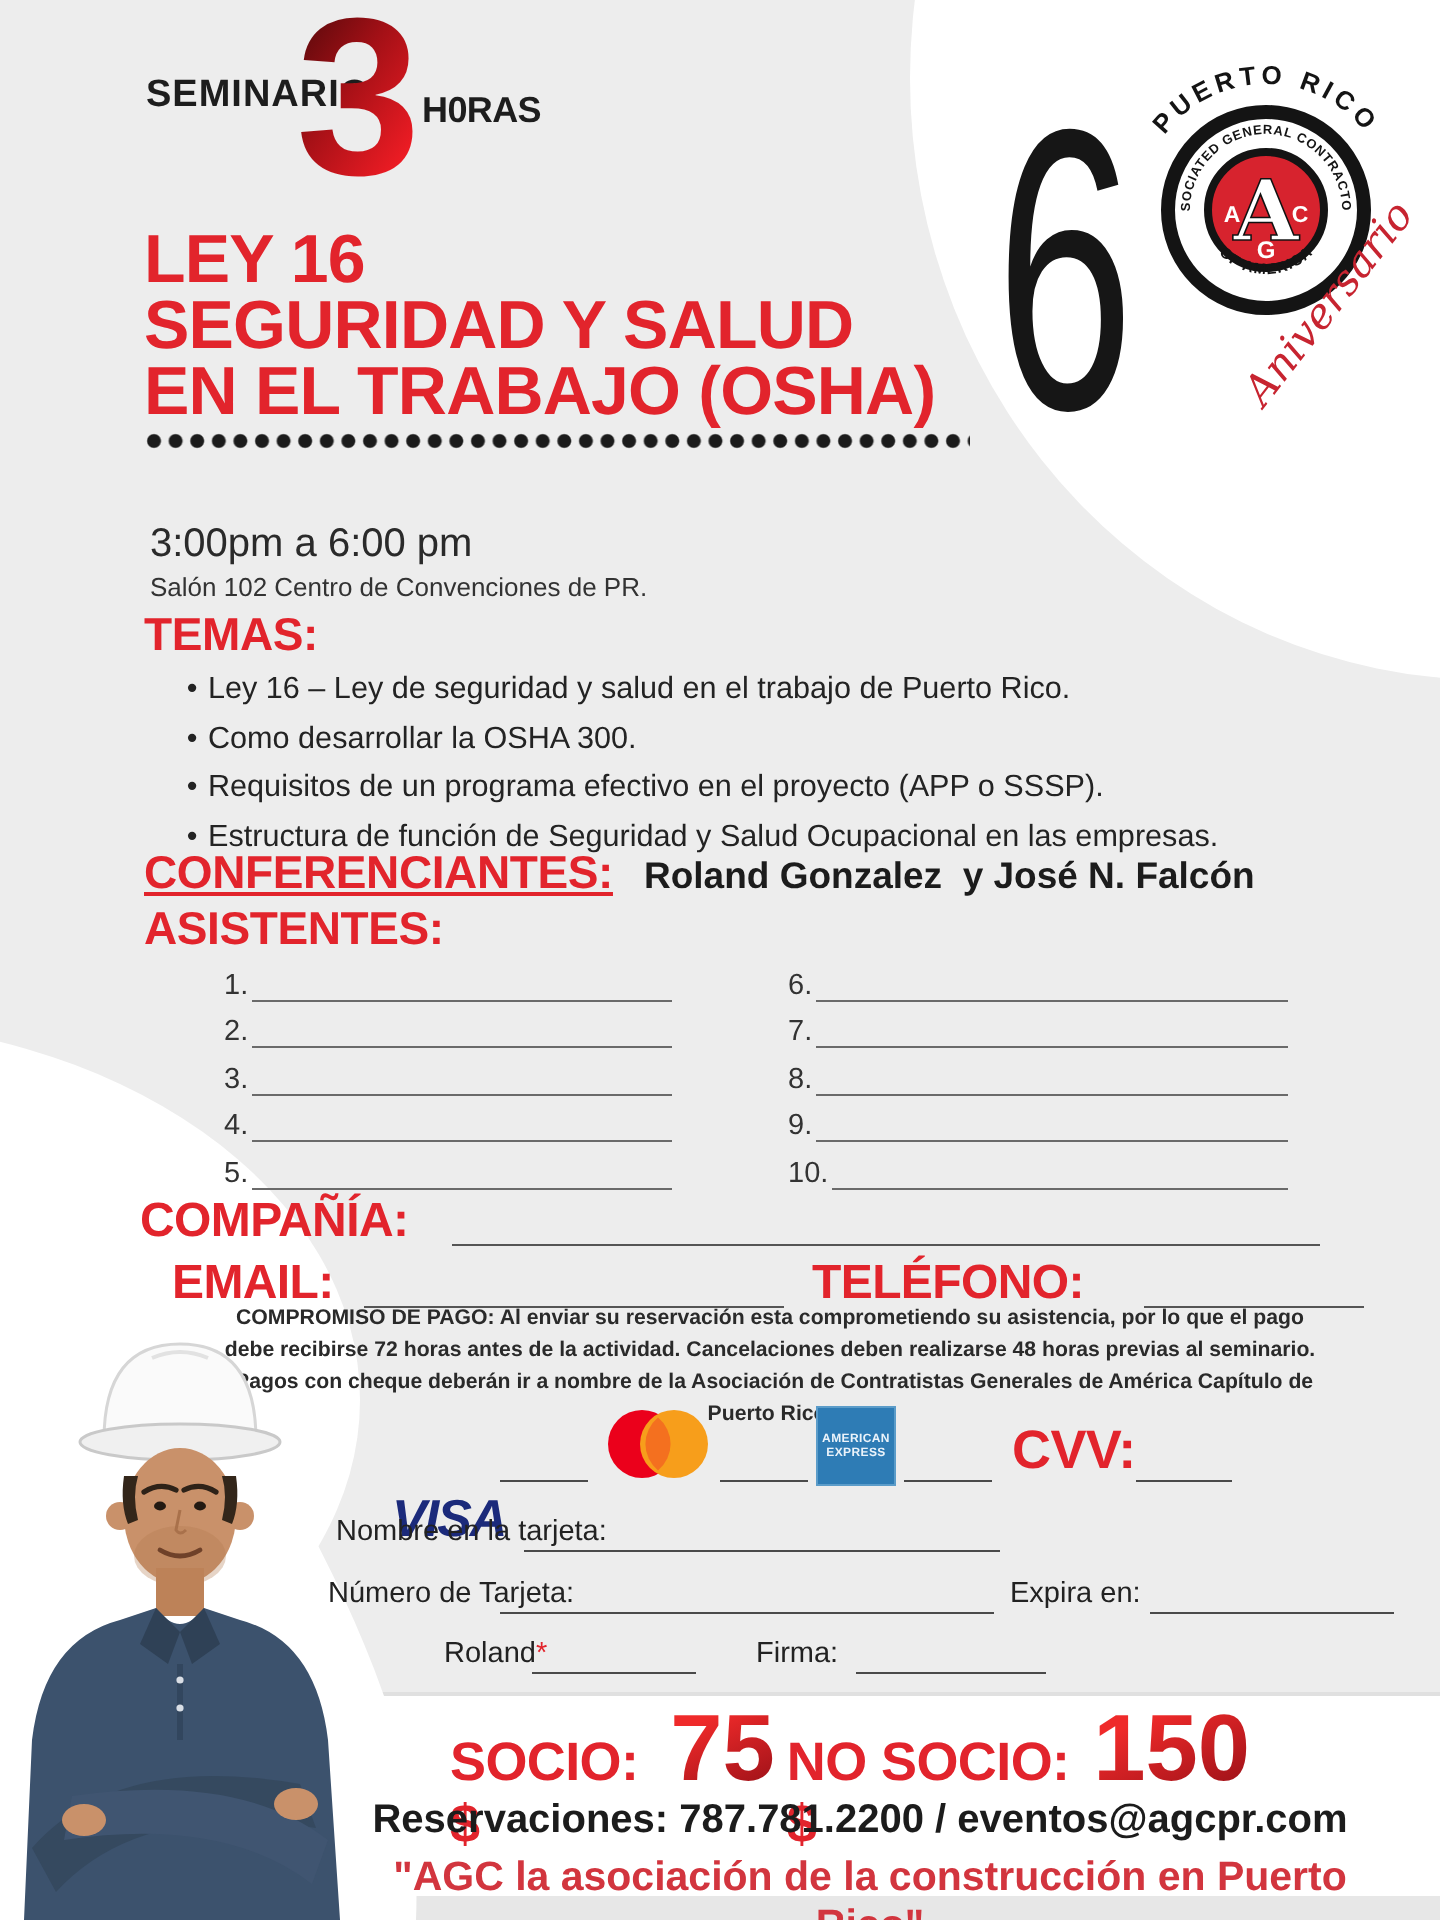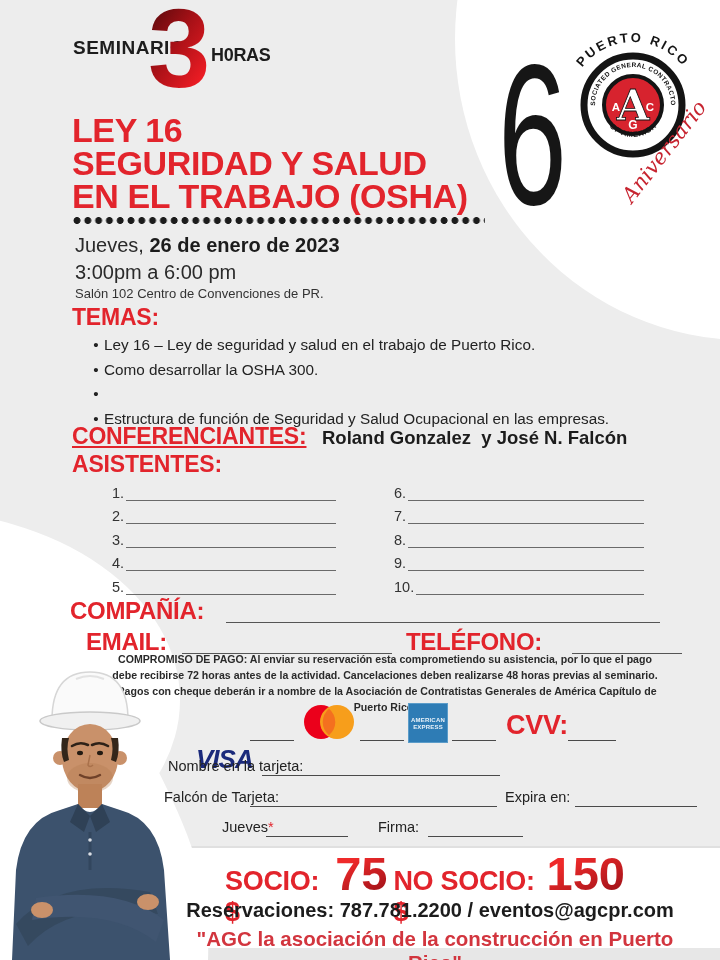--- a/index.html
+++ b/index.html
@@ -68,38 +68,36 @@
     <text transform="translate(150,196) rotate(-52)" font-family="DejaVu Serif, serif" font-style="italic" font-size="21" fill="#c72430">Aniversario</text>
   </svg>
 
   <div class="abs" style="left:72px;top:114px;">
     <div class="title-line">LEY 16</div>
     <div class="title-line">SEGURIDAD Y SALUD</div>
     <div class="title-line">EN EL TRABAJO (OSHA)</div>
   </div>
   <div class="abs dotline" style="left:73px;top:216px;width:412px;"></div>
 
-  <div class="abs" style="left:75px;top:234px;font-size:20px;color:#2a2a2a;">
-    <span>Jueves, </span><span style="font-weight:bold;color:#1c1c1c;">26 de enero de 2023</span>
-  </div>
   <div class="abs" style="left:75px;top:261px;font-size:20px;color:#2a2a2a;">3:00pm a 6:00 pm</div>
   <div class="abs" style="left:75px;top:286px;font-size:13px;color:#333;">Salón 102 Centro de Convenciones de PR.</div>
 
   <div class="abs sechead" style="left:72px;top:304px;">TEMAS:</div>
   <div class="abs" style="left:88px;top:333px;width:575px;">
     <div class="bullet-row">
       <span class="bullet-dot">•</span>
       <span>Ley 16 – Ley de seguridad y salud en el trabajo de Puerto Rico.</span>
       </div>
     <div class="bullet-row">
       <span class="bullet-dot">•</span>
       <span>Como desarrollar la OSHA 300.</span>
       </div>
     <div class="bullet-row">
       <span class="bullet-dot">•</span>
+      <span>Requisitos de un programa efectivo en el proyecto (APP o SSSP).</span>
       </div>
     <div class="bullet-row">
       <span class="bullet-dot">•</span>
       <span>Estructura de función de Seguridad y Salud Ocupacional en las empresas.</span>
       </div>
   </div>
 
   <div class="abs sechead" style="left:72px;top:423px;text-decoration:underline;">CONFERENCIANTES:</div>
   <div class="abs" style="left:290px;top:427px;font-size:18.5px;font-weight:bold;color:#1c1c1c;white-space:pre;margin-left:32px;">Roland Gonzalez  y José N. Falcón</div>
 
@@ -205,26 +203,26 @@
               align-items:center;justify-content:center;gap:1px;border:1px solid #5b9cc9;">
     <span style="font-size:6px;font-weight:bold;color:#eaf3fa;letter-spacing:0.2px;">AMERICAN</span>
     <span style="font-size:6px;font-weight:bold;color:#eaf3fa;letter-spacing:0.2px;">EXPRESS</span>
   </div>
   <div class="abs smline" style="left:452px;top:720px;width:44px;height:20px;"></div>
   <div class="abs hbold red" style="left:506px;top:710px;font-size:27px;">CVV:</div>
   <div class="abs smline" style="left:568px;top:718px;width:48px;height:22px;"></div>
 
   <div class="abs paylabel" style="left:168px;top:758px;">Nombre en la tarjeta:</div>
   <div class="abs smline" style="left:262px;top:757px;width:238px;height:18px;"></div>
-  <div class="abs paylabel" style="left:164px;top:789px;">Falcón de Tarjeta:</div>
+  <div class="abs paylabel" style="left:164px;top:789px;">Número de Tarjeta:</div>
   <div class="abs smline" style="left:250px;top:788px;width:247px;height:18px;"></div>
   <div class="abs paylabel" style="left:505px;top:789px;text-align:right;">Expira en:</div>
   <div class="abs smline" style="left:575px;top:788px;width:122px;height:18px;"></div>
   <div class="abs paylabel" style="left:222px;top:819px;">
-    <span>Jueves</span><span class="red">*</span>
+    <span>Roland</span><span class="red">*</span>
   </div>
   <div class="abs smline" style="left:266px;top:818px;width:82px;height:18px;"></div>
   <div class="abs paylabel" style="left:378px;top:819px;">Firma:</div>
   <div class="abs smline" style="left:428px;top:818px;width:95px;height:18px;"></div>
 
   <div class="abs" style="left:225px;top:850px;width:400px;display:flex;align-items:baseline;justify-content:center;">
     <span class="hbold red" style="font-size:27px;">SOCIO: $</span>
     <span class="price-num" style="font-size:47px;margin:0 6px 0 4px;">75</span>
     <span class="hbold red" style="font-size:27px;">NO SOCIO: $</span>
     <span class="price-num" style="font-size:47px;margin-left:4px;">150</span>

